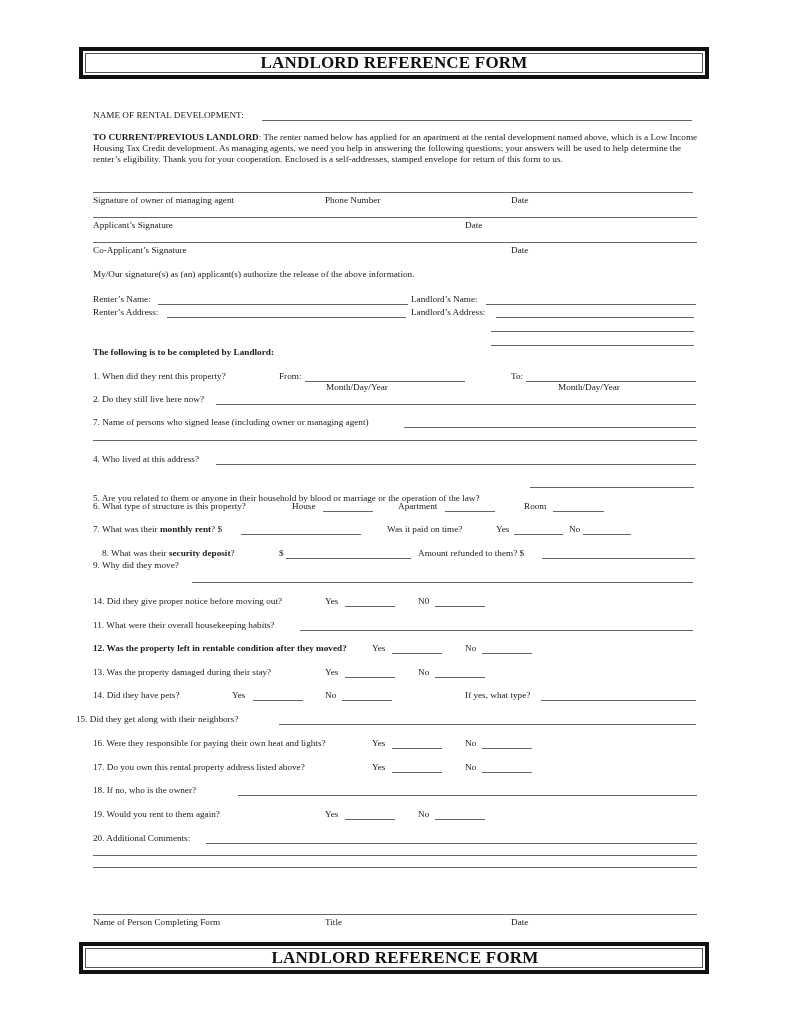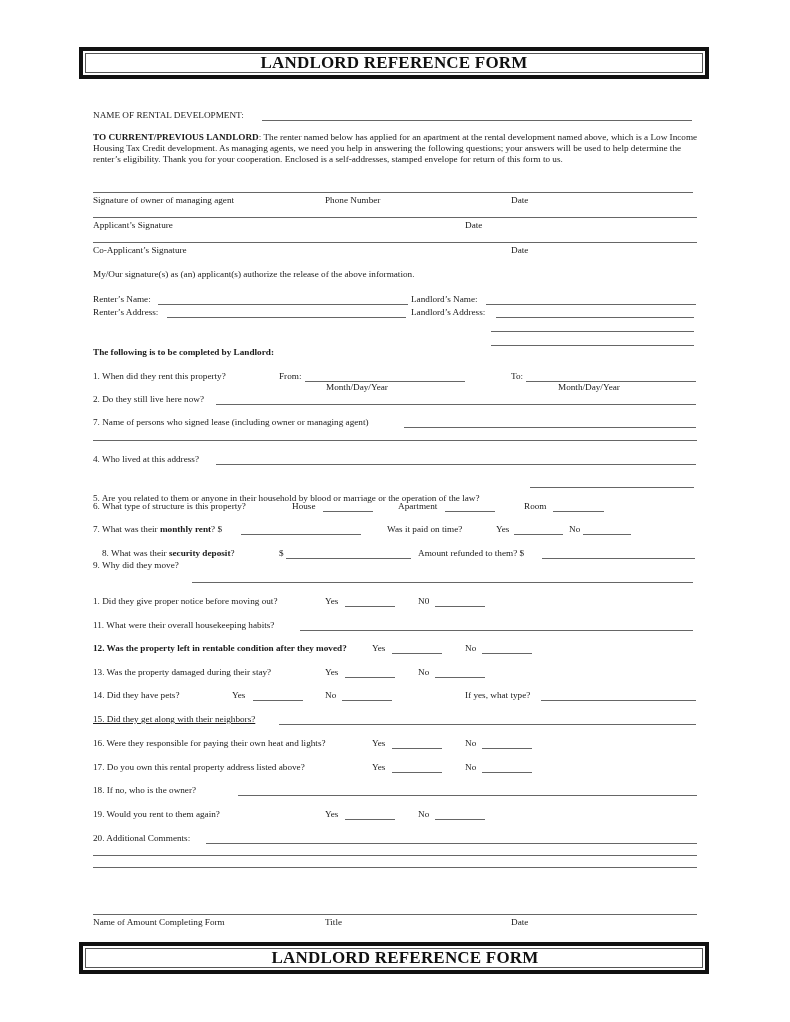--- a/index.html
+++ b/index.html
@@ -102,21 +102,21 @@
 
 <span class="abs" style="left:93px;top:548px;margin-left:9px;"><span>8. What was their </span><span class="b">security deposit</span><span>?</span></span>
 <span class="abs" style="left:279px;top:548px;">$</span>
 <div class="line" style="left:286px;top:558px;width:125px;"></div>
 <span class="abs" style="left:418px;top:548px;">Amount refunded to them?  $</span>
 <div class="line" style="left:542px;top:558px;width:153px;"></div>
 
 <span class="abs" style="left:93px;top:540px;margin-top:20px;">9. Why did they move?</span>
 <div class="line" style="left:192px;top:582px;width:501px;"></div>
 
-<span class="abs" style="left:93px;top:596px;">1. Did they give proper notice before moving out?</span>
+<span class="abs" style="left:93px;top:596px;">14. Did they give proper notice before moving out?</span>
 <span class="abs" style="left:325px;top:596px;">Yes</span>
 <div class="line" style="left:345px;top:606px;width:50px;"></div>
 <span class="abs" style="left:418px;top:596px;">N0</span>
 <div class="line" style="left:435px;top:606px;width:50px;"></div>
 
 <span class="abs" style="left:93px;top:620px;">11. What were their overall housekeeping habits?</span>
 <div class="line" style="left:300px;top:630px;width:393px;"></div>
 
 <span class="abs" style="left:93px;top:643px;font-weight:bold;">12. Was the property left in rentable condition after they moved?</span>
 <span class="abs" style="left:372px;top:643px;">Yes</span>
@@ -131,21 +131,21 @@
 <div class="line" style="left:435px;top:677px;width:50px;"></div>
 
 <span class="abs" style="left:93px;top:690px;">14. Did they have pets?</span>
 <span class="abs" style="left:232px;top:690px;">Yes</span>
 <div class="line" style="left:253px;top:700px;width:50px;"></div>
 <span class="abs" style="left:325px;top:690px;">No</span>
 <div class="line" style="left:342px;top:700px;width:50px;"></div>
 <span class="abs" style="left:465px;top:690px;">If yes, what type?</span>
 <div class="line" style="left:541px;top:700px;width:155px;"></div>
 
-<span class="abs" style="left:93px;top:714px;text-decoration:underline;">15. Did they get along with their neighbors?</span>
+<span class="abs" style="left:76px;top:714px;">15. Did they get along with their neighbors?</span>
 <div class="line" style="left:279px;top:724px;width:417px;"></div>
 
 <span class="abs" style="left:93px;top:738px;">16. Were they responsible for paying their own heat and lights?</span>
 <span class="abs" style="left:372px;top:738px;">Yes</span>
 <div class="line" style="left:392px;top:748px;width:50px;"></div>
 <span class="abs" style="left:465px;top:738px;">No</span>
 <div class="line" style="left:482px;top:748px;width:50px;"></div>
 
 <span class="abs" style="left:93px;top:762px;">17. Do you own this rental property address listed above?</span>
 <span class="abs" style="left:372px;top:762px;">Yes</span>
@@ -161,19 +161,19 @@
 <div class="line" style="left:345px;top:819px;width:50px;"></div>
 <span class="abs" style="left:418px;top:809px;">No</span>
 <div class="line" style="left:435px;top:819px;width:50px;"></div>
 
 <span class="abs" style="left:93px;top:833px;">20. Additional Comments:</span>
 <div class="line" style="left:206px;top:843px;width:491px;"></div>
 <div class="line" style="left:93px;top:855px;width:604px;"></div>
 <div class="line" style="left:93px;top:867px;width:604px;"></div>
 
 <div class="line" style="left:93px;top:914px;width:604px;"></div>
-<span class="abs" style="left:93px;top:917px;">Name of Amount Completing Form</span>
+<span class="abs" style="left:93px;top:917px;">Name of Person Completing Form</span>
 <span class="abs" style="left:325px;top:917px;">Title</span>
 <span class="abs" style="left:511px;top:917px;">Date</span>
 
 <div class="banner" style="top:942px;">
   <div class="banner-inner" style="padding-left:22px;">LANDLORD REFERENCE FORM</div>
 </div>
 
 </body></html>

